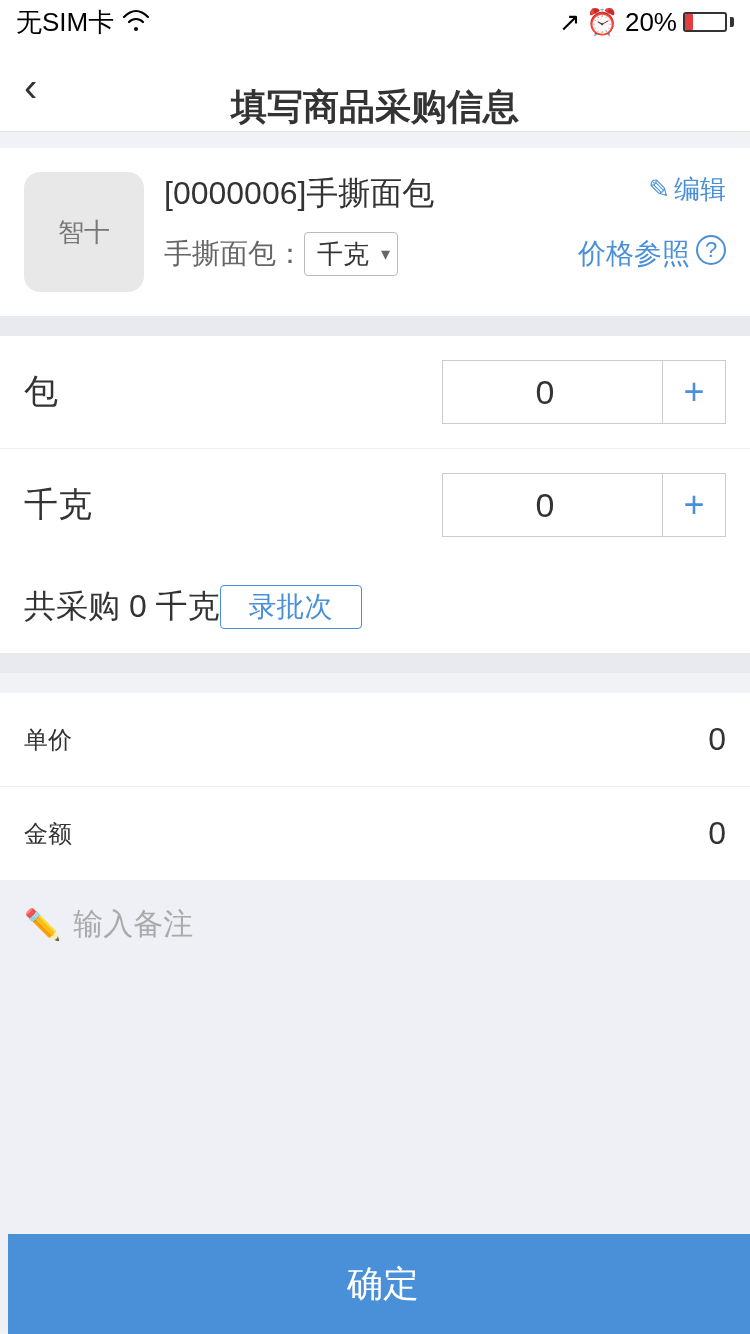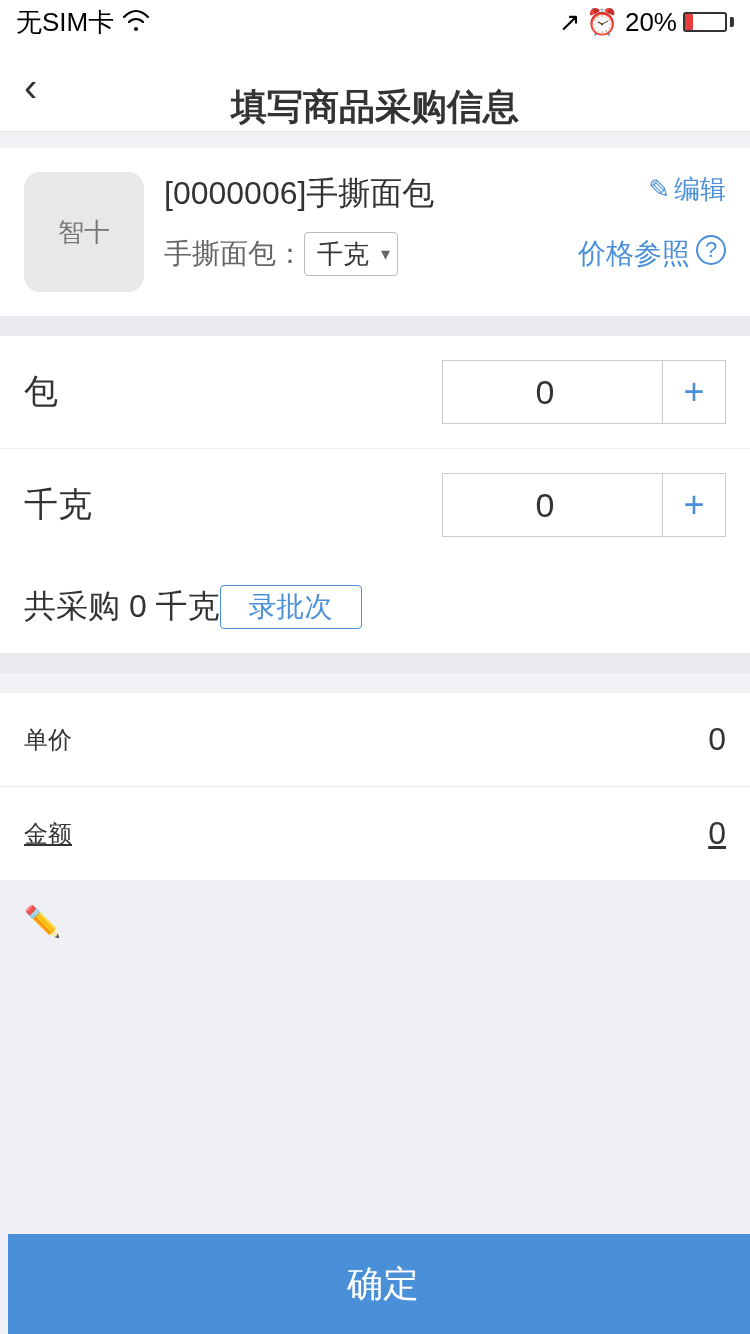--- a/index.html
+++ b/index.html
@@ -242,21 +242,21 @@
       background: #fff;
       margin-top: 20px;
     }
     .info-row {
       display: flex;
       align-items: center;
       justify-content: space-between;
       padding: 28px 24px;
       border-bottom: 1px solid #eee;
     }
-    .info-row:last-child { border-bottom: none; text-decoration: underline; }
+    .info-row:last-child { border-bottom: none; }
     .info-label {
       font-size: 24px;
       color: #333;
     }
     .info-value {
       font-size: 32px;
       color: #333;
     }
 
     
@@ -403,18 +403,19 @@
       <span class="info-value">0</span>
     </div>
     <div class="info-row">
       <span class="info-label">金额</span>
       <span class="info-value">0</span>
     </div>
   </div>
 
   <div class="remark-section">
     <span class="remark-icon">✏️</span>
+    <span class="remark-placeholder">输入备注</span>
   </div>
 
   <div style="height: 360px; background: #eef0f5;"></div>
 </div>
 
 <button class="confirm-btn">确定</button>
 
 </body></html>

